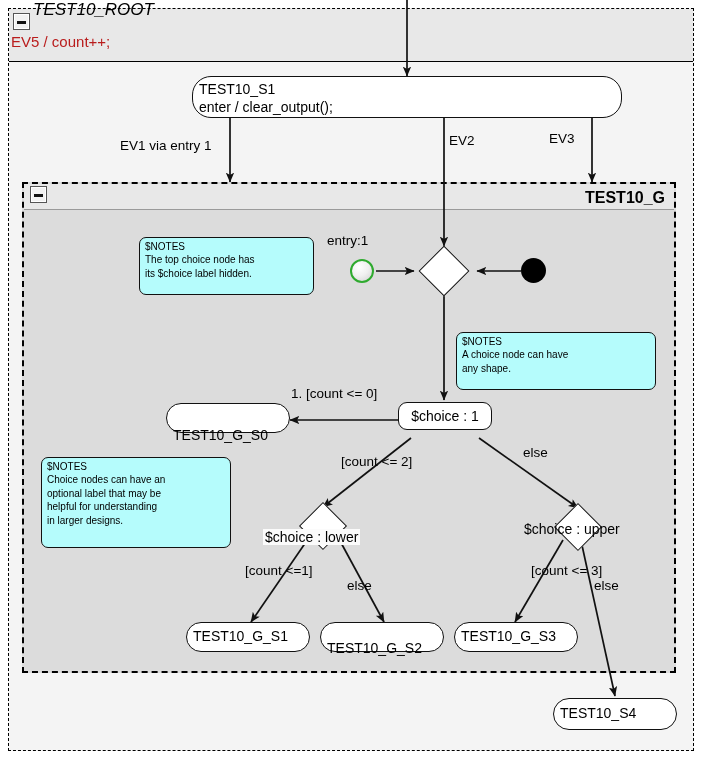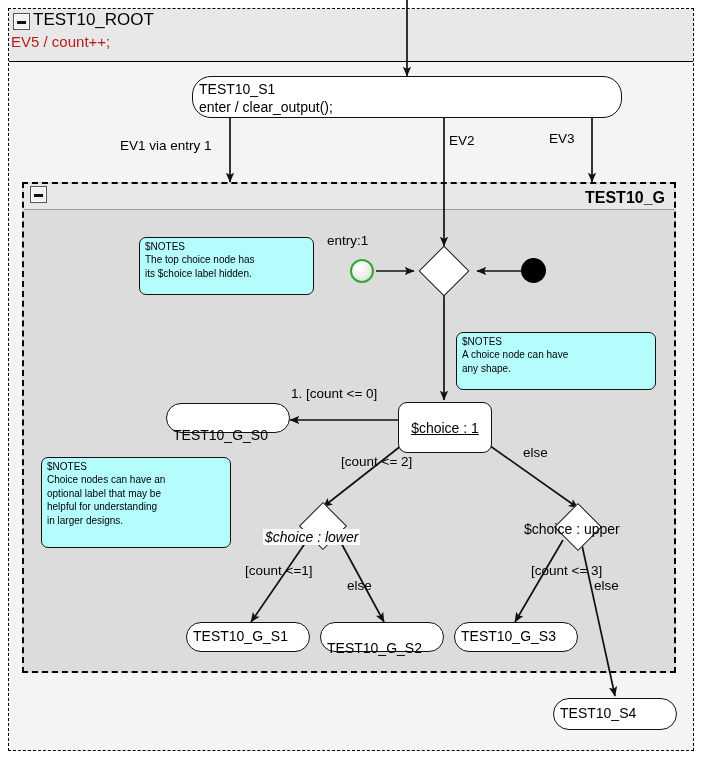--- a/index.html
+++ b/index.html
@@ -166,21 +166,21 @@
   }
 </style>
 </head>
 <body>
 
 <div id="canvas">
 
   <div class="region" style="left:8px; top:8px; width:686px; height:743px;"></div>
   <div class="region-header" style="left:9px; top:9px; width:684px; height:53px;"></div>
   <div class="collapse-btn" style="left:13px; top:13px;"></div>
-  <div class="region-title" style="left:33px; top:10px;">TEST10_ROOT</div>
+  <div class="region-title" style="left:33px; top:0;font-style:italic;">TEST10_ROOT</div>
   <div class="region-sub" style="left:11px; top:33px;">EV5 / count++;</div>
 
   <div class="group" style="left:22px; top:182px; width:654px; height:491px;"></div>
   <div class="group-header" style="left:24px; top:184px; width:650px; height:26px;"></div>
   <div class="collapse-btn" style="left:30px; top:186px;"></div>
   <div class="group-title" style="left:585px; top:189px;">TEST10_G</div>
 
   <svg id="wires" viewBox="0 0 702 759">
     <defs>
       <marker id="ah" markerWidth="11" markerHeight="11" refX="9.4" refY="4.2" orient="auto" markerUnits="userSpaceOnUse">
@@ -240,42 +240,42 @@
   <div class="diamond" style="left:426px; top:253px; width:36px; height:36px;"></div>
 
   <div class="final-node" style="left:521px; top:258px;"></div>
 
   <div class="note" style="left:456px; top:332px; width:200px; height:58px;">
     <span class="ln">$NOTES</span>
     <span class="ln">A choice node can have</span>
     <span class="ln">any shape.</span>
   </div>
 
-  <div class="choice-box" style="left:398px; top:402px; width:94px; height:51px;text-decoration:underline;">
+  <div class="choice-box" style="left:398px; top:402px; width:94px; height:28px;">
     <span>$choice : 1</span>
   </div>
 
   <div class="state" style="left:166px; top:403px; width:124px; height:30px; padding-top:22px;">
     <span class="ln">TEST10_G_S0</span>
   </div>
   <div class="elabel" style="left:291px; top:386px;">1. [count &lt;= 0]</div>
 
   <div class="note" style="left:41px; top:457px; width:190px; height:91px;">
     <span class="ln">$NOTES</span>
     <span class="ln">Choice nodes can have an</span>
     <span class="ln">optional label that may be</span>
     <span class="ln">helpful for understanding</span>
     <span class="ln">in larger designs.</span>
   </div>
 
   <div class="elabel" style="left:341px; top:454px;">[count &lt;= 2]</div>
   <div class="elabel" style="left:523px; top:445px;">else</div>
 
   <div class="diamond" style="left:306px; top:509px; width:34px; height:34px;"></div>
-  <div class="diamond-label banded" style="left:263px; top:529px;font-style:italic;">$choice : lower</div>
+  <div class="diamond-label banded" style="left:263px; top:529px;">$choice : lower</div>
 
   <div class="diamond" style="left:561px; top:510px; width:34px; height:34px;"></div>
   <div class="diamond-label" style="left:524px; top:521px;">$choice : upper</div>
 
   <div class="elabel" style="left:245px; top:563px;">[count &lt;=1]</div>
   <div class="elabel" style="left:347px; top:578px;">else</div>
 
   <div class="elabel" style="left:531px; top:563px;">[count &lt;= 3]</div>
   <div class="elabel" style="left:594px; top:578px;">else</div>
 

